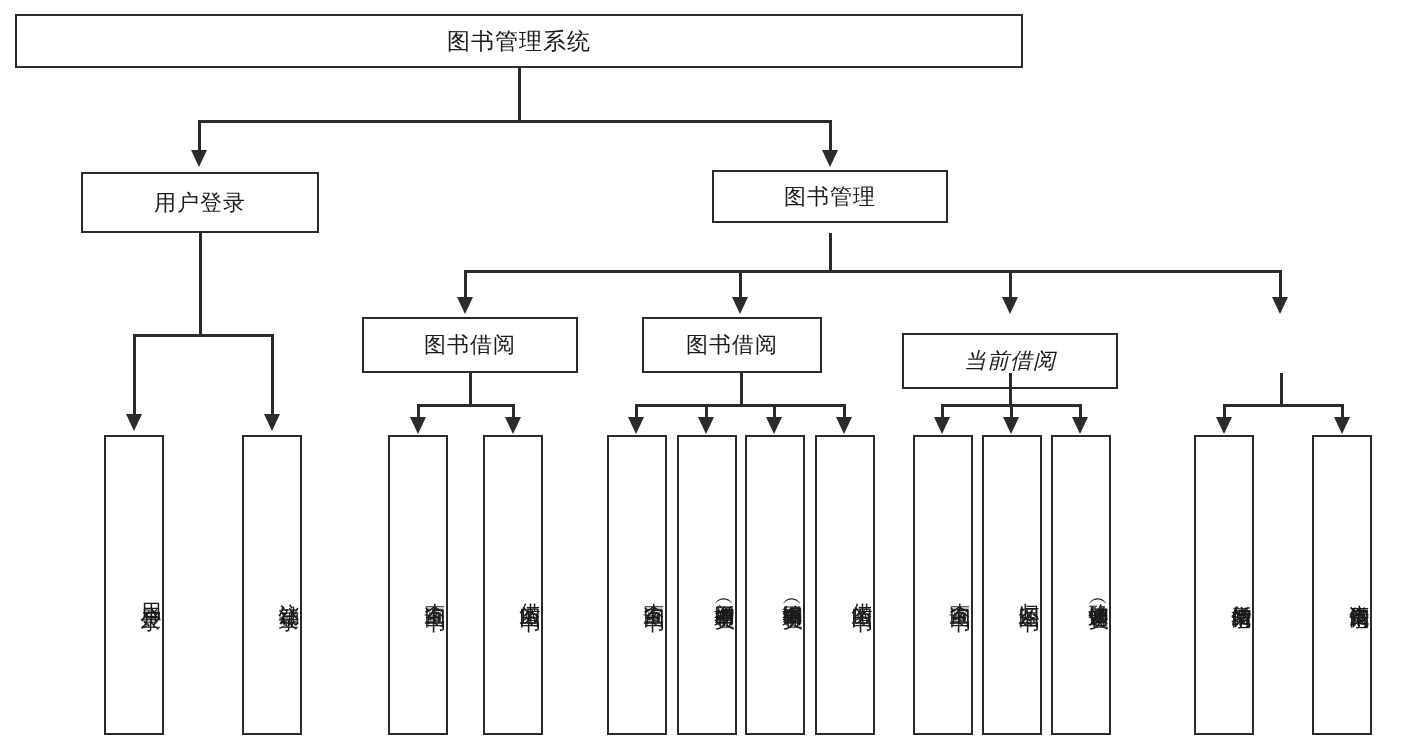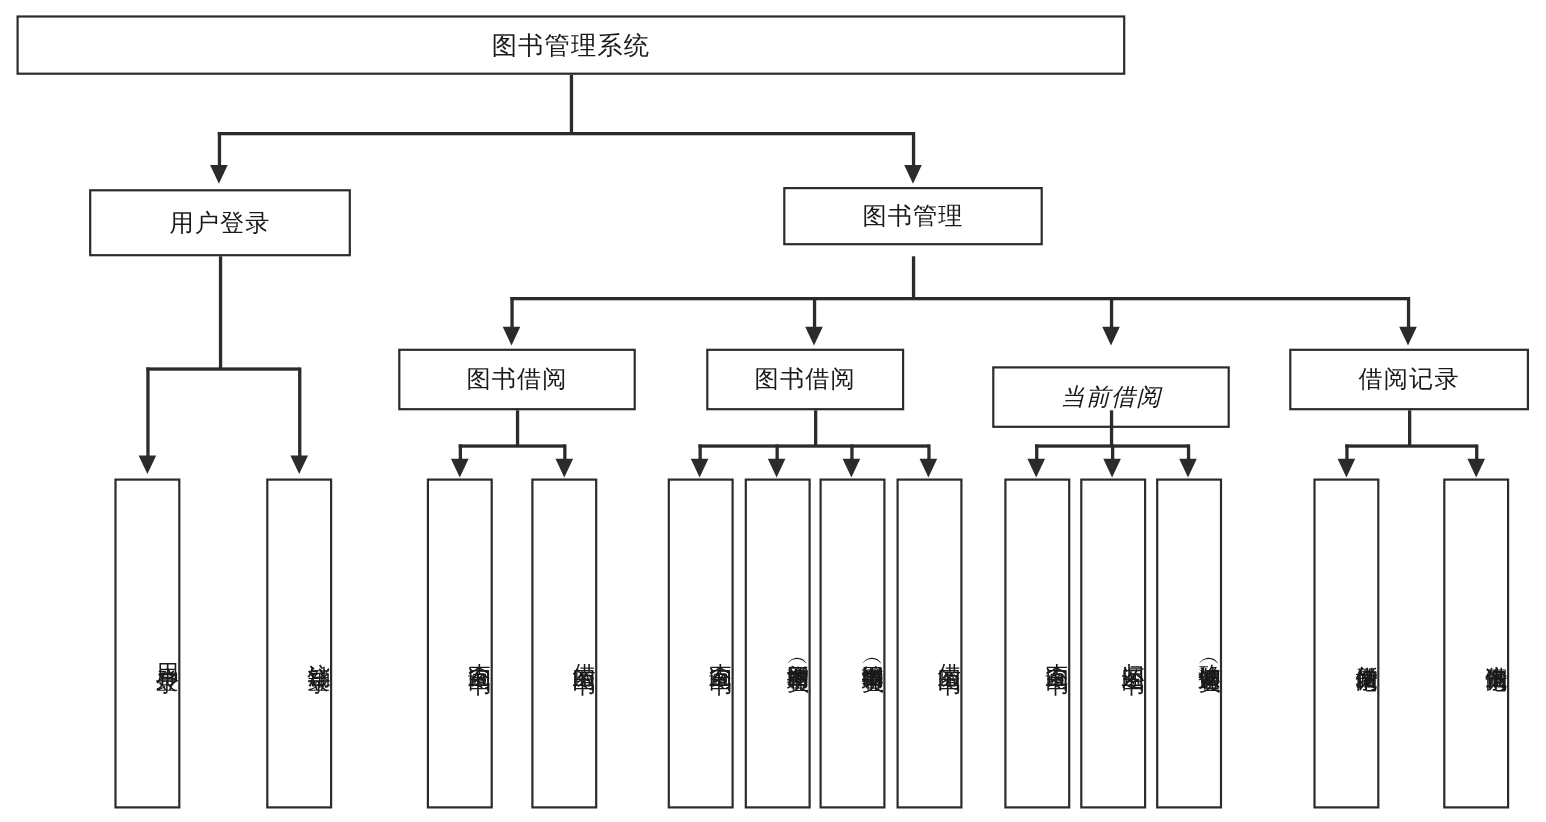--- a/index.html
+++ b/index.html
@@ -111,21 +111,20 @@
 
   <div class="edge v" style="left:1009px; top:270px; height:30px;"></div>
   <div class="arrow" style="left:1002px; top:297px;"></div>
 
   <div class="edge v" style="left:1279px; top:270px; height:30px;"></div>
   <div class="arrow" style="left:1272px; top:297px;"></div>
 
   <div class="node horizontal" style="left:362px; top:317px; width:216px; height:56px;">图书借阅</div>
   <div class="node horizontal" style="left:642px; top:317px; width:180px; height:56px;">图书借阅</div>
   <div class="node horizontal" style="left:902px; top:333px; width:216px; height:56px;font-style:italic;">当前借阅</div>
-  <div class="node horizontal" style="left:1172px; top:317px; width:218px; height:56px;">借阅记录</div>
 
   <div class="edge v" style="left:469px; top:373px; height:33px;"></div>
   <div class="edge h" style="left:417px; top:404px; width:97px;"></div>
   <div class="edge v" style="left:417px; top:404px; height:16px;"></div>
   <div class="arrow" style="left:410px; top:417px;"></div>
   <div class="edge v" style="left:512px; top:404px; height:16px;"></div>
   <div class="arrow" style="left:505px; top:417px;"></div>
 
   <div class="node vertical" style="left:388px; top:435px; width:60px; height:300px;">查询图书</div>
   <div class="node vertical" style="left:483px; top:435px; width:60px; height:300px;">借阅图书</div>

